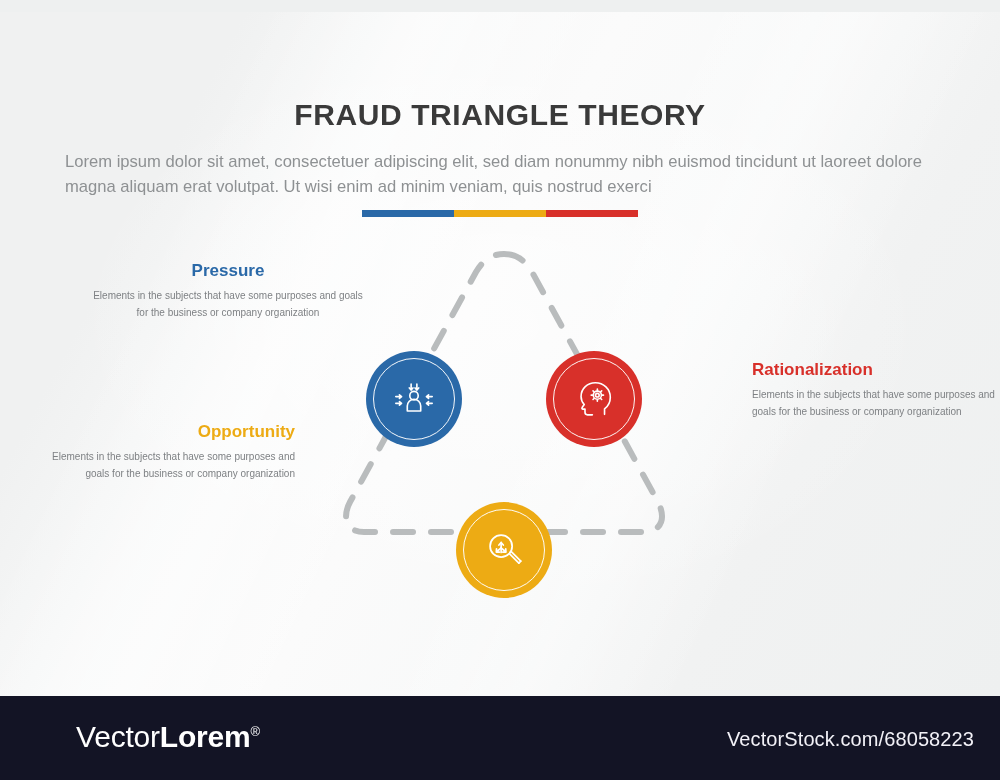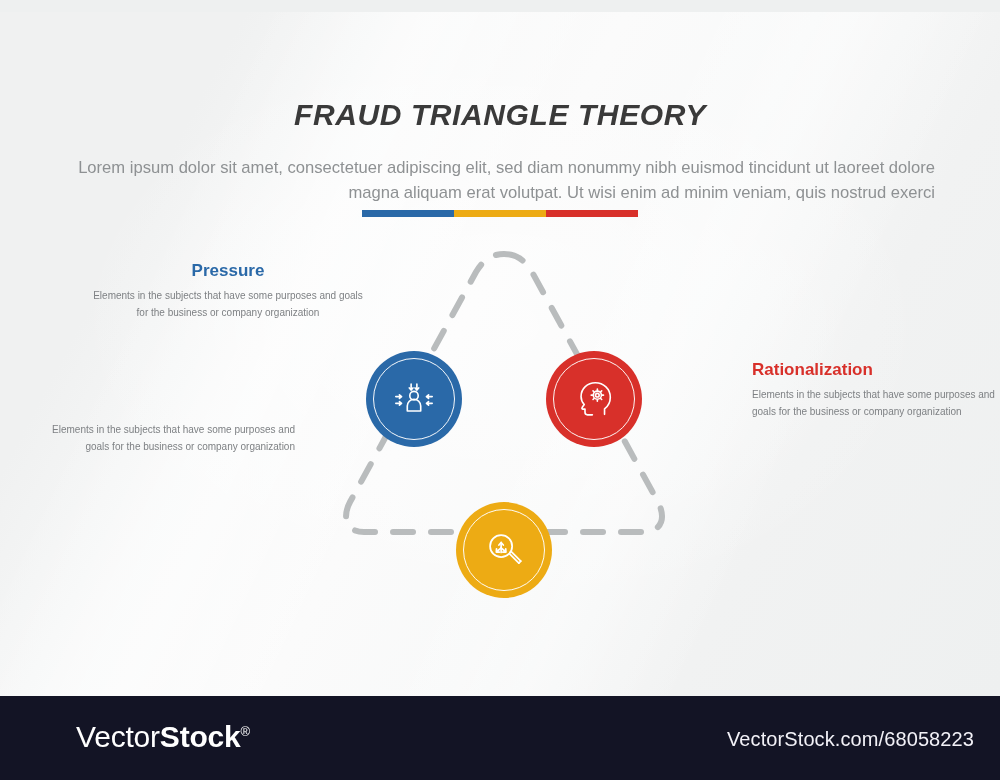--- a/index.html
+++ b/index.html
@@ -54,29 +54,28 @@
   .title {
     position: absolute;
     left: 0;
     top: 86px;
     width: 1000px;
     text-align: center;
     font-size: 30px;
     font-weight: bold;
     letter-spacing: 0.6px;
     color: #3a3a3a;
-    font-style: italic;
   }
   .subtitle {
     position: absolute;
     left: 50%;
     transform: translateX(-50%);
-    top: 143px;
+    top: 137px;
     width: 870px;
-    text-align: right;
+    text-align: left;
     font-size: 16.6px;
     line-height: 25px;
     color: #8e9193;
   }
 
   
   .accent-bar {
     position: absolute;
     left: 50%;
     transform: translateX(-50%);
@@ -273,29 +272,30 @@
         </svg>
       </div>
     </div>
 
     <div class="label-block" id="label-pressure">
       <p class="label-title">Pressure</p>
       <p class="label-body">Elements in the subjects that have some purposes and goals for the business or company organization</p>
     </div>
 
     <div class="label-block" id="label-opportunity">
+      <p class="label-title">Opportunity</p>
       <p class="label-body">Elements in the subjects that have some purposes and goals for the business or company organization</p>
     </div>
 
     <div class="label-block" id="label-rationalization">
       <p class="label-title">Rationalization</p>
       <p class="label-body">Elements in the subjects that have some purposes and goals for the business or company organization</p>
     </div>
   </div>
 
   <div class="footer">
     <div class="wordmark">
-      <span class="light">Vector</span><span class="bold">Stock</span><span class="reg">®</span>
+      <span class="light">Vector</span><span class="bold">Lorem</span><span class="reg">®</span>
     </div>
     <div class="footer-url">VectorStock.com/68058223</div>
   </div>
 
 </div>
 
 </body></html>

